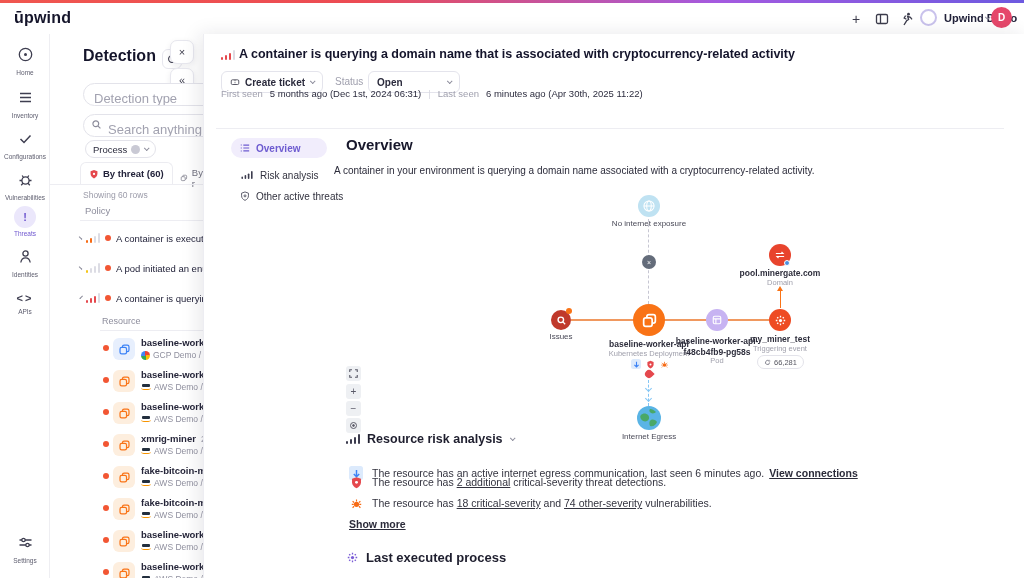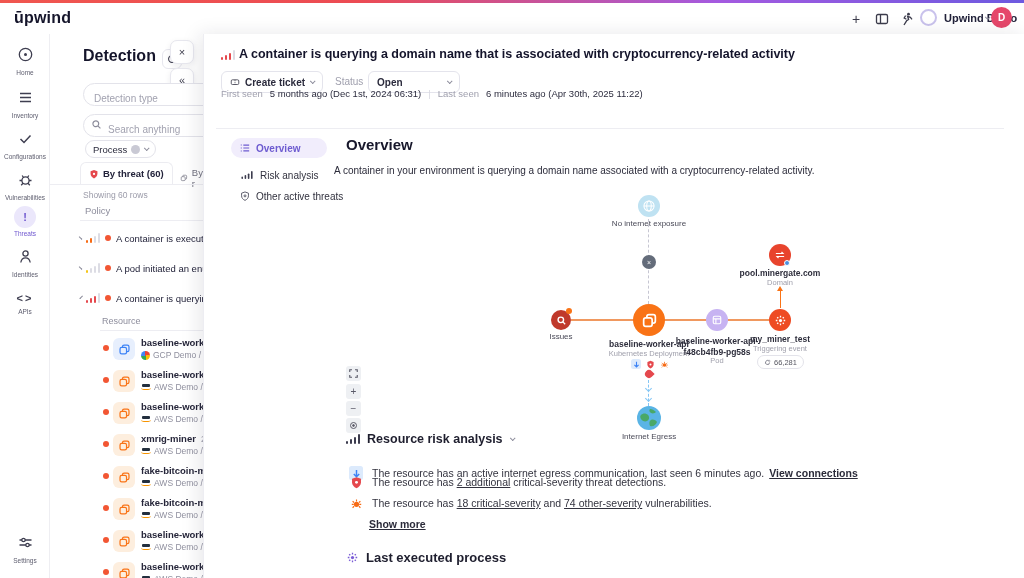--- a/index.html
+++ b/index.html
@@ -30,21 +30,21 @@
                  color:#6e56cf; font-weight:700; font-size:11px; line-height:22px; }
   .apis-glyph { font-size:11px; font-weight:700; color:#3e3e50; letter-spacing:2px; }
 
   
   .panel { left:50px; top:34px; width:153px; height:544px; background:#fff; overflow:hidden; z-index:2; }
   .panel-title { left:33px; top:13px; font-size:16px; font-weight:700; color:#15152b; }
   .mini-btn { width:24px; height:24px; border:1px solid #e7e7ee; border-radius:7px; background:#fff;
               box-shadow:0 2px 6px rgba(25,25,45,.08); text-align:center; line-height:22px; font-size:11px;
               color:#3c3c4c; cursor:pointer; }
   .inp { position:absolute; left:33px; width:150px; height:23px; border:1px solid #e3e3ea; border-radius:12px;
-         font-size:10px; color:#2b2b3d; padding:8px 8px 0 10px; outline:none; font-family:inherit; background:#fff; }
+         font-size:13px; color:#2b2b3d; padding:8px 8px 0 10px; outline:none; font-family:inherit; background:#fff; }
   .inp::placeholder { color:#a2a2b0; }
   .inp.search { padding-left:24px; }
   .search-ic { left:41px; top:85px; width:11px; height:11px; color:#8b8b9a; }
   .chip { left:35px; top:106px; height:18px; border:1px solid #e3e3ea; border-radius:12px; display:flex;
           align-items:center; gap:4px; padding:0 7px; font-size:9.5px; color:#2b2b3d; cursor:pointer; background:#fff; }
   .chip-badge { width:9px; height:9px; border-radius:50%; background:#c9c9d4; display:inline-block; }
   .cv { display:inline-block; width:4px; height:4px; border-right:1.2px solid #8b8b9a; border-bottom:1.2px solid #8b8b9a; transform:rotate(45deg) translateY(-1px); }
   .cv-r { transform:rotate(-45deg); }
   .tab-threat { left:30px; top:128px; height:22px; background:#fff; border:1px solid #ececf1; border-bottom:none;
                 border-radius:6px 6px 0 0; display:flex; align-items:center; gap:4px; padding:0 8px;
@@ -114,21 +114,21 @@
           color:#5a5a68; font-size:10px; line-height:15px; text-align:center; cursor:pointer; }
   .pin { width:8px; height:8px; background:#e5484d; border-radius:50% 50% 50% 0; transform:rotate(-135deg); }
   .chev-b { width:5px; height:5px; border-right:1.5px solid #85c6f5; border-bottom:1.5px solid #85c6f5; transform:rotate(45deg); }
   .tri-up { width:0; height:0; border-left:3.5px solid transparent; border-right:3.5px solid transparent; border-bottom:5px solid #f97316; }
 
   
   .risk-head { left:142px; top:398px; display:flex; align-items:center; gap:7px; font-size:12.5px; font-weight:700; color:#1e1e2e; }
   .risk-row { position:absolute; left:145px; display:flex; align-items:center; gap:9px; font-size:10.5px; color:#33333f; }
   .risk-row .u { text-decoration:underline; font-weight:500; }
   .risk-link { text-decoration:underline; font-weight:600; color:#2b2b3a; margin-left:5px; cursor:pointer; }
-  .show-more { left:145px; top:484px; font-size:10.5px; font-weight:600; color:#2b2b3a; text-decoration:underline; cursor:pointer;margin-left:20px; }
+  .show-more { left:145px; top:484px; font-size:10.5px; font-weight:600; color:#2b2b3a; text-decoration:underline; cursor:pointer; }
   .lastproc { left:142px; top:516px; display:flex; align-items:center; gap:7px; font-size:13px; font-weight:700; color:#1e1e2e; }
 
   svg { display:block; }
 </style>
 </head>
 <body>
 
 <div id="app">
   <div class="abs grad"></div>
 

